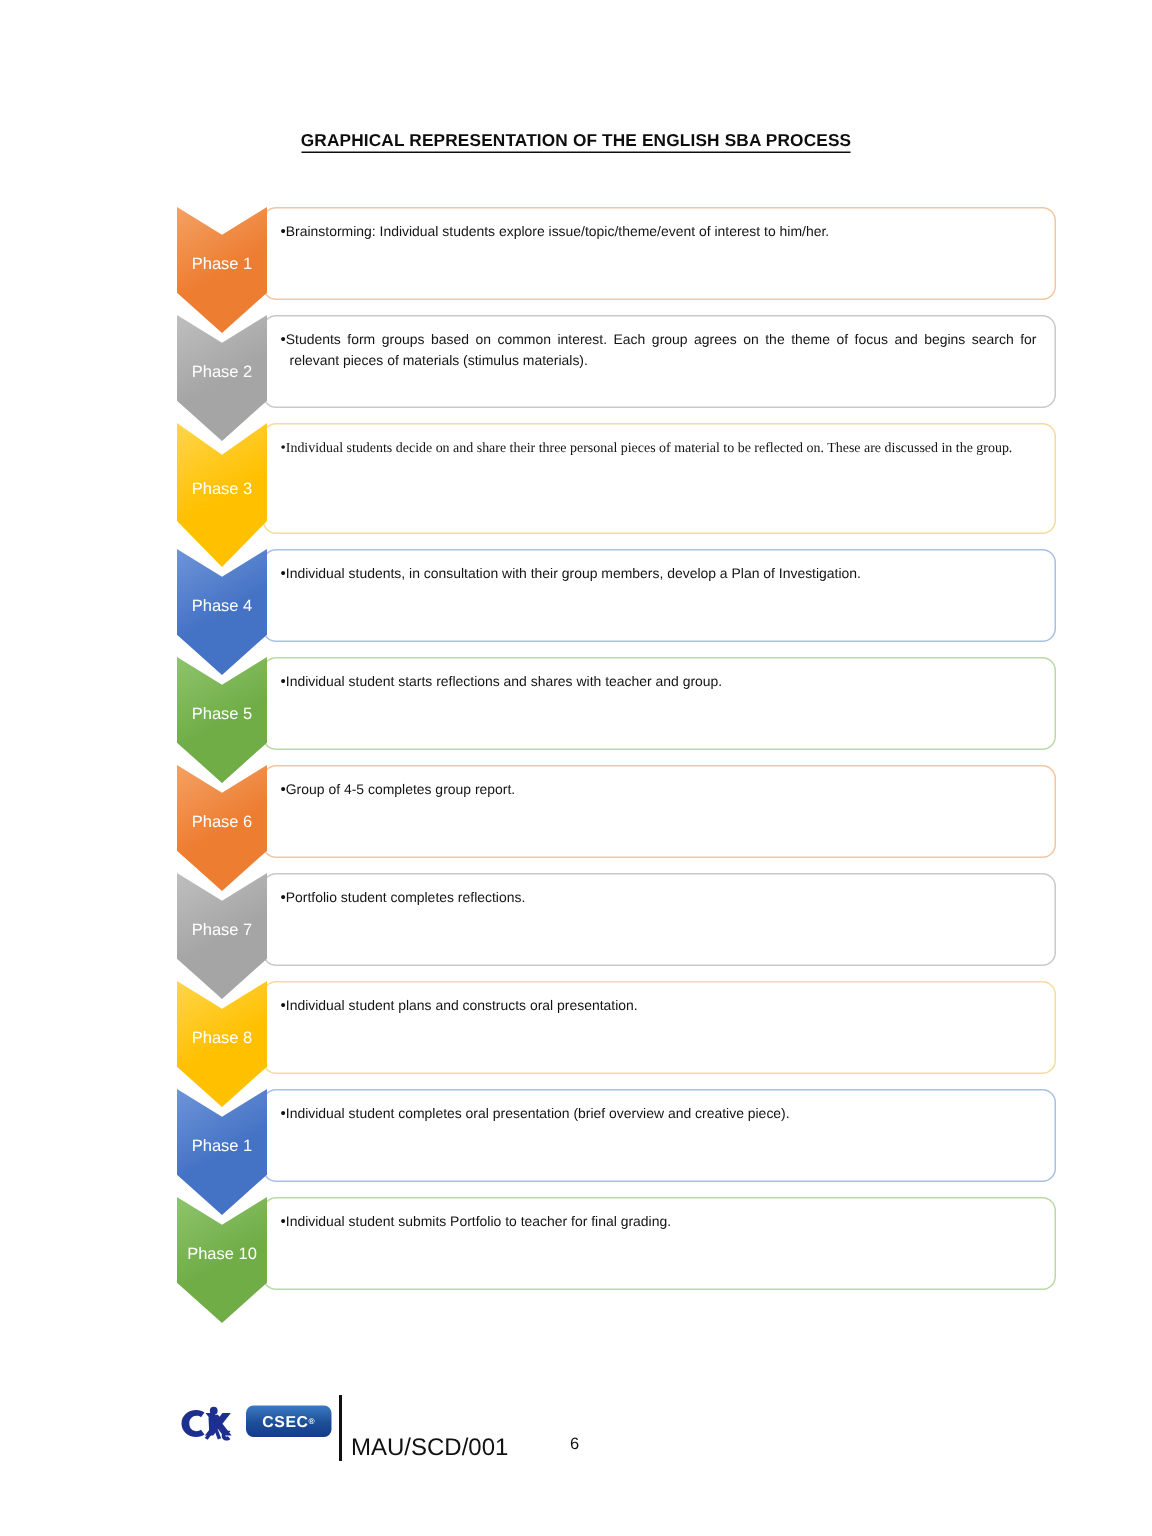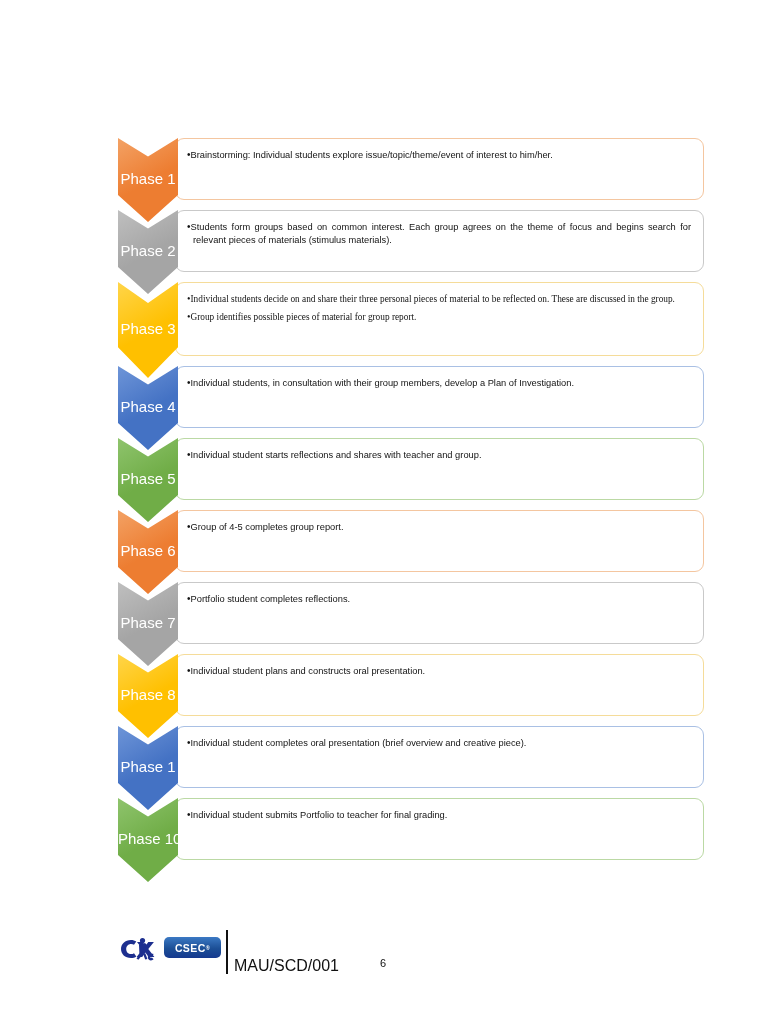--- a/index.html
+++ b/index.html
@@ -62,21 +62,21 @@
     z-index: 2;
     -webkit-clip-path: polygon(0% 0%, 50% 22%, 100% 0%, 100% 68%, 50% 100%, 0% 68%);
     clip-path: polygon(0% 0%, 50% 22%, 100% 0%, 100% 68%, 50% 100%, 0% 68%);
   }
   .chevron-label {
     position: absolute;
     left: 0;
     width: 60px;
     text-align: center;
     color: #ffffff;
-    font-size: 15px;
+    font-size: 11px;
     z-index: 3;
     pointer-events: none;
     white-space: nowrap;
   }
 
   
   .callout {
     position: absolute;
     left: 57px;
     top: 0;
@@ -165,20 +165,23 @@
     top: 27px;
     font-size: 11px;
     color: #111111;
   }
 </style>
 </head>
 <body>
 
 <div class="page">
 
+  <div class="doc-title">
+    <span>GRAPHICAL REPRESENTATION OF THE ENGLISH SBA PROCESS</span>
+  </div>
 
   <div class="flow">
       <div class="phase-row" style="height: 62px;">
         <div class="chevron" style="height: 84px; background: linear-gradient(150deg, rgb(243, 162, 101) 0%, rgb(237, 125, 49) 52%, rgb(237, 125, 49) 100%);"></div>
         <div class="chevron-label" style="top: 32.24px;">Phase 1</div>
         <div class="callout" style="height: 62px; border: 1px solid rgb(244, 198, 160);">
           <p><span class="bullet">•</span><span>Brainstorming: Individual students explore issue/topic/theme/event of interest to him/her.</span></p>
         </div>
       </div>
       <div class="phase-row" style="height: 62px;">
@@ -186,21 +189,20 @@
         <div class="chevron-label" style="top: 32.24px;">Phase 2</div>
         <div class="callout" style="height: 62px; border: 1px solid rgb(201, 201, 201);">
           <p><span class="bullet">•</span><span>Students form groups based on common interest. Each group agrees on the theme of focus and begins search for relevant pieces of materials  (stimulus materials).</span></p>
         </div>
       </div>
       <div class="phase-row" style="height: 74px;">
         <div class="chevron" style="height: 96px; background: linear-gradient(150deg, rgb(255, 213, 74) 0%, rgb(255, 192, 0) 52%, rgb(255, 192, 0) 100%);"></div>
         <div class="chevron-label" style="top: 38.48px;">Phase 3</div>
         <div class="callout" style="height: 74px; border: 1px solid rgb(245, 220, 154); font-family: Liberation Serif, serif;">
           <p><span class="bullet">•</span><span>Individual students decide on and share their three personal pieces of material to be reflected on. These are discussed in the group.</span></p>
-          <p><span class="bullet">•</span><span>Group identifies possible pieces of material for group report.</span></p>
         </div>
       </div>
       <div class="phase-row" style="height: 62px;">
         <div class="chevron" style="height: 84px; background: linear-gradient(150deg, rgb(110, 149, 216) 0%, rgb(68, 114, 196) 52%, rgb(68, 114, 196) 100%);"></div>
         <div class="chevron-label" style="top: 32.24px;">Phase 4</div>
         <div class="callout" style="height: 62px; border: 1px solid rgb(169, 192, 228);">
           <p><span class="bullet">•</span><span>Individual students, in consultation with their group members, develop a Plan of Investigation.</span></p>
         </div>
       </div>
       <div class="phase-row" style="height: 62px;">

